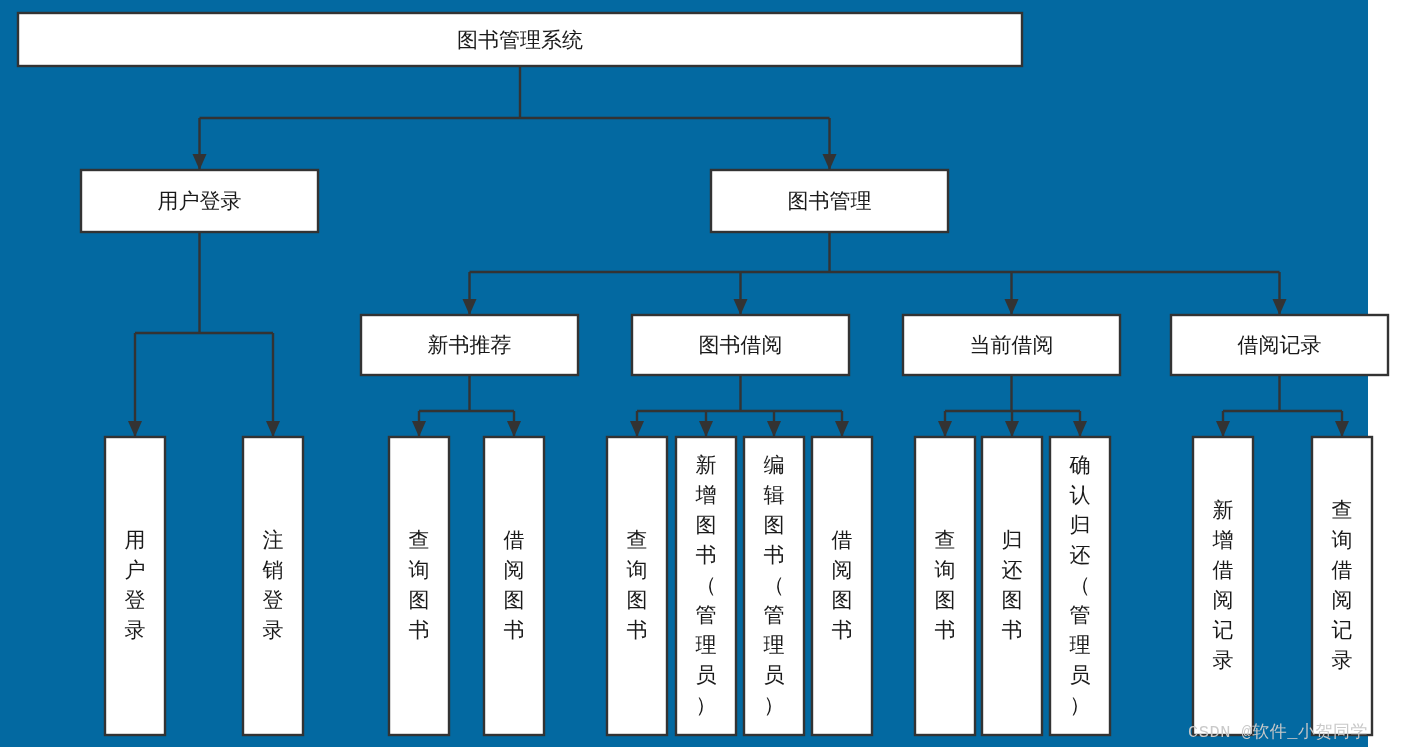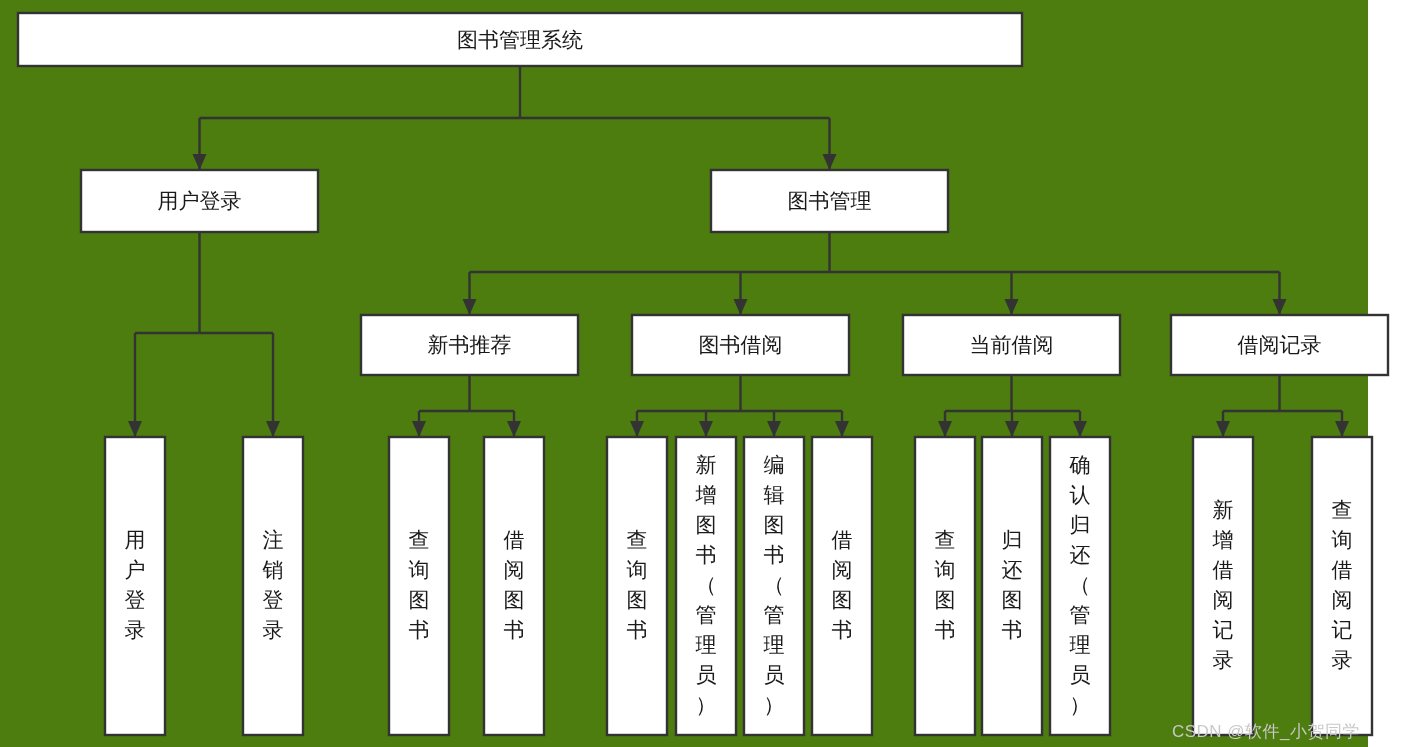--- a/index.html
+++ b/index.html
@@ -11,21 +11,21 @@
   body {
     font-family: "DejaVu Sans", "Liberation Sans", sans-serif;
     width: 1405px;
     height: 747px;
     overflow: hidden;
   }
   #diagram-root {
     position: relative;
     width: 1368px;
     height: 747px;
-    background: #4d7c0f;
+    background: #0369a1;
   }
   svg.diagram-canvas {
     position: absolute;
     left: 0;
     top: 0;
     width: 1405px;
     height: 747px;
     display: block;
   }
   .node-box {
@@ -45,23 +45,23 @@
     stroke-width: 2.4;
     fill: none;
     stroke-linecap: butt;
   }
   .arrow-head {
     fill: #333333;
     stroke: none;
   }
   .watermark {
     position: absolute;
-    right: 8px;
+    right: 0;
     bottom: 4px;
-    font-family: Liberation Sans, sans-serif;
+    font-family: Liberation Mono, monospace;
     font-size: 17px;
     color: #c9c9c9;
     white-space: nowrap;
     user-select: none;
     letter-spacing: 0.5px;
   }
 </style>
 </head>
 <body>
 

